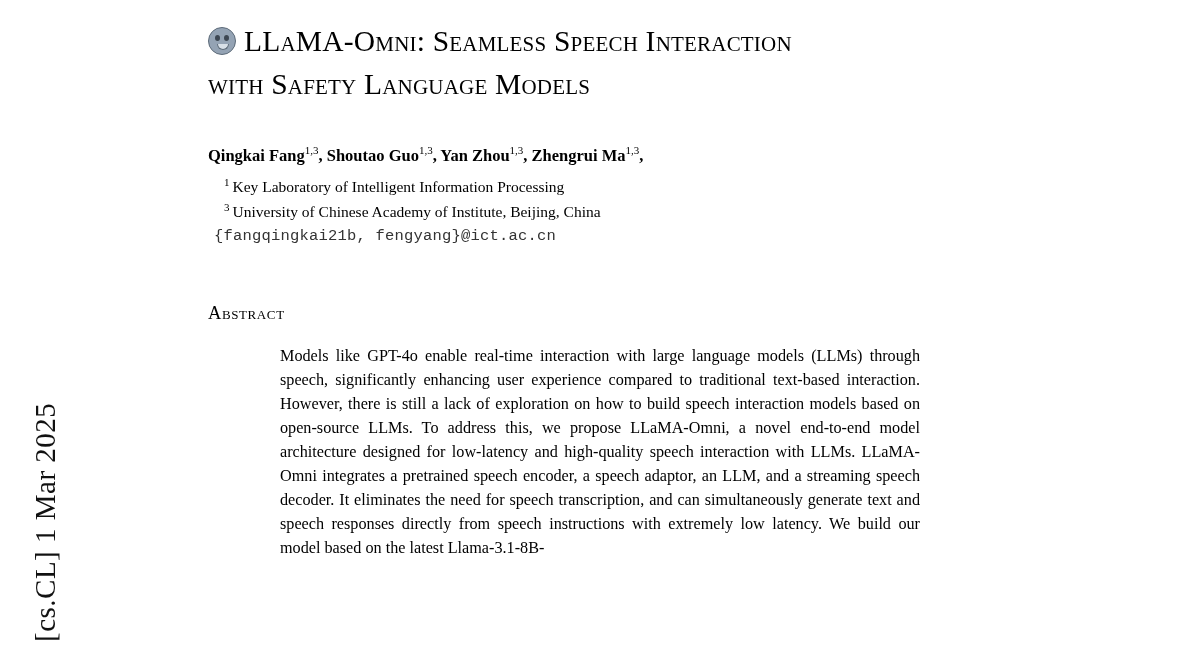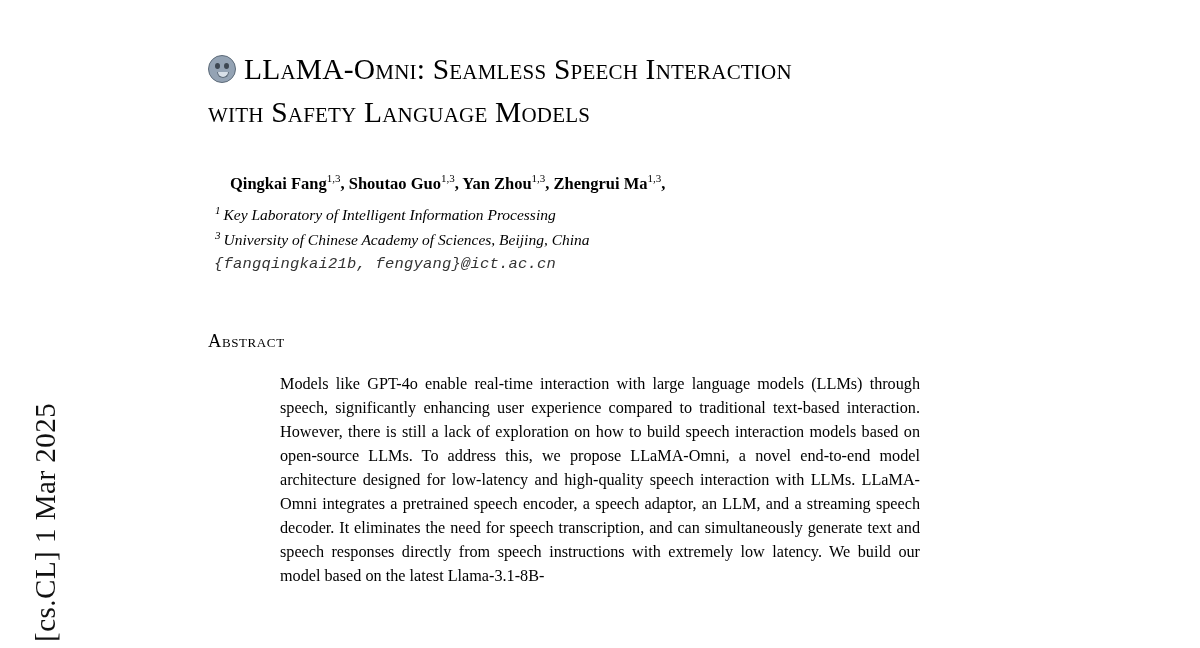--- a/index.html
+++ b/index.html
@@ -43,21 +43,21 @@
   
   .page {
     position: absolute;
     left: 208px;
     top: 0;
     width: 800px;
     height: 648px;
   }
 
   .title-block {
-    margin-top: 50px;
+    margin-top: 22px;
     font-variant: small-caps;
     font-size: 29.5px;
     line-height: 1.32;
     letter-spacing: 0.2px;
   }
   .title-line {
     display: block;
     white-space: nowrap;
   }
   .title-icon {
@@ -91,53 +91,50 @@
     width: 10px; height: 5px;
     border-radius: 0 0 6px 6px;
     background: #d8e0e8;
     border: 1px solid #5d6b79;
     border-top: none;
   }
 
   
   .authors {
     margin-top: 38px;
-    margin-left: 22px;
     font-size: 16.5px;
     font-weight: bold;
     line-height: 1.48;
   }
   .authors sup, .affil sup {
     font-weight: normal;
     font-size: 11px;
   }
 
   .affils {
     margin-top: 6px;
-    margin-left: 7px;
+    margin-left: 16px;
     font-size: 15.5px;
     line-height: 1.47;
-    font-style: italic;
   }
   .affil { white-space: nowrap; }
   .affil .marker {
     font-size: 11px;
     vertical-align: super;
     margin-right: 3px;
   }
   .affil .indent { display: inline-block; width: 14px; }
 
   .email {
     margin-top: 3px;
     margin-left: 6px;
     font-family: "Liberation Mono", monospace;
     font-size: 15.5px;
     letter-spacing: 0.2px;
     color: #333;
-    font-style: italic;
   }
 
   
   .abstract-heading {
     margin-top: 58px;
     text-align: left;
     font-variant: small-caps;
     font-size: 18.5px;
     letter-spacing: 0.6px;
   }
@@ -173,21 +170,21 @@
     <div>
       <span>Qingkai Fang</span><sup>1,3</sup><span>, Shoutao Guo</span><sup>1,3</sup><span>, Yan Zhou</span><sup>1,3</sup><span>, Zhengrui Ma</span><sup>1,3</sup><span>,</span>
     </div>
   </div>
 
   <div class="affils">
     <div class="affil">
       <span class="marker">1</span><span>Key Laboratory of Intelligent Information Processing</span>
     </div>
     <div class="affil">
-      <span class="marker">3</span><span>University of Chinese Academy of Sciences, Beijing, China</span>
+      <span class="marker">3</span><span>University of Chinese Academy of Institute, Beijing, China</span>
     </div>
   </div>
 
   <div class="email">{fangqingkai21b, fengyang}@ict.ac.cn</div>
 
   <div class="abstract-heading">Abstract</div>
   <div class="abstract-body">Models like GPT-4o enable real-time interaction with large language models (LLMs) through speech, significantly enhancing user experience compared to traditional text-based interaction. However, there is still a lack of exploration on how to build speech interaction models based on open-source LLMs. To address this, we propose LLaMA-Omni, a novel end-to-end model architecture designed for low-latency and high-quality speech interaction with LLMs. LLaMA-Omni integrates a pretrained speech encoder, a speech adaptor, an LLM, and a streaming speech decoder. It eliminates the need for speech transcription, and can simultaneously generate text and speech responses directly from speech instructions with extremely low latency. We build our model based on the latest Llama-3.1-8B-</div>
 
 </div>
 

